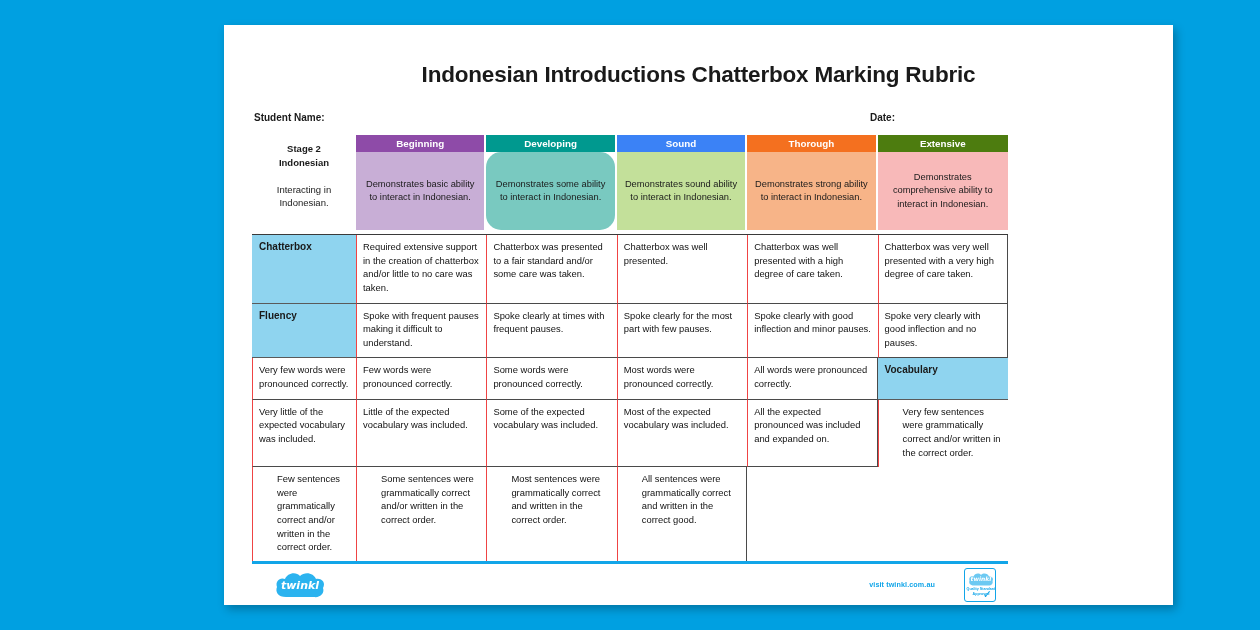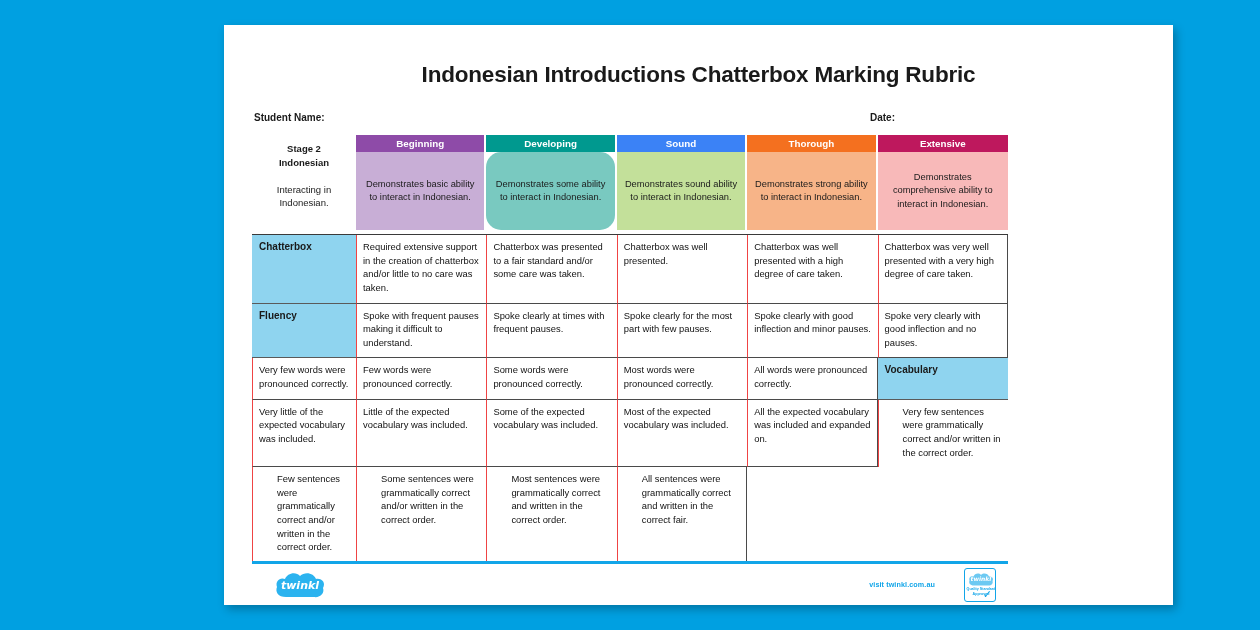--- a/index.html
+++ b/index.html
@@ -181,21 +181,21 @@
           </div><div class="lvl">
             <div class="lvl-title" style="background: rgb(0, 153, 143);">Developing</div>
             <div class="lvl-desc" style="background: rgb(121, 201, 192); border-radius: 15px;">Demonstrates some ability to interact in Indonesian.</div>
           </div><div class="lvl">
             <div class="lvl-title" style="background: #3b82f6;">Sound</div>
             <div class="lvl-desc" style="background: rgb(195, 224, 154);">Demonstrates sound ability to interact in Indonesian.</div>
           </div><div class="lvl">
             <div class="lvl-title" style="background: rgb(244, 112, 31);">Thorough</div>
             <div class="lvl-desc" style="background: rgb(247, 180, 136);">Demonstrates strong ability to interact in Indonesian.</div>
           </div><div class="lvl">
-            <div class="lvl-title" style="background: #be185d;">Extensive</div>
+            <div class="lvl-title" style="background: #4d7c0f;">Extensive</div>
             <div class="lvl-desc" style="background: rgb(248, 185, 185);">Demonstrates comprehensive ability to interact in Indonesian.</div>
           </div></div>
     </div>
 
     <div class="body-grid" id="body-grid">
         <div class="rowlabel">Chatterbox</div>
         <div class="cell">Required extensive support in the creation of chatterbox and/or little to no care was taken.</div>
         <div class="cell">Chatterbox was presented to a fair standard and/or some care was taken.</div>
         <div class="cell">Chatterbox was well presented.</div>
         <div class="cell">Chatterbox was well presented with a high degree of care taken.</div>
@@ -209,26 +209,26 @@
         <div class="cell">Very few words were pronounced correctly.</div>
         <div class="cell">Few words were pronounced correctly.</div>
         <div class="cell">Some words were pronounced correctly.</div>
         <div class="cell">Most words were pronounced correctly.</div>
         <div class="cell lastcol">All words were pronounced correctly.</div>
         <div class="rowlabel">Vocabulary</div>
         <div class="cell">Very little of the expected vocabulary was included.</div>
         <div class="cell">Little of the expected vocabulary was included.</div>
         <div class="cell">Some of the expected vocabulary was included.</div>
         <div class="cell">Most of the expected vocabulary was included.</div>
-        <div class="cell lastcol">All the expected vocabulary was included and expanded on.</div>
+        <div class="cell lastcol">All the expected pronounced was included and expanded on.</div>
         <div class="cell lastrow">Very few sentences were grammatically correct and/or written in the correct order.</div>
         <div class="cell lastrow">Few sentences were grammatically correct and/or written in the correct order.</div>
         <div class="cell lastrow">Some sentences were grammatically correct and/or written in the correct order.</div>
         <div class="cell lastrow">Most sentences were grammatically correct and written in the correct order.</div>
-        <div class="cell lastcol lastrow">All sentences were grammatically correct and written in the correct fair.</div>
+        <div class="cell lastcol lastrow">All sentences were grammatically correct and written in the correct good.</div>
       </div>
   </div>
 
   <div class="rule"></div>
 
   <div class="footer">
     <div class="cloud">
       <svg width="52" height="30" viewBox="0 0 52 30">
         <path d="M12 27 C4 27 1 22 3 17 C1 11 6 7 11 9 C13 3 22 1 26 6 C31 1 40 3 42 9 C48 8 52 13 49 18 C51 23 46 28 40 27 Z" fill="#2bb3ef"></path>
       </svg>

